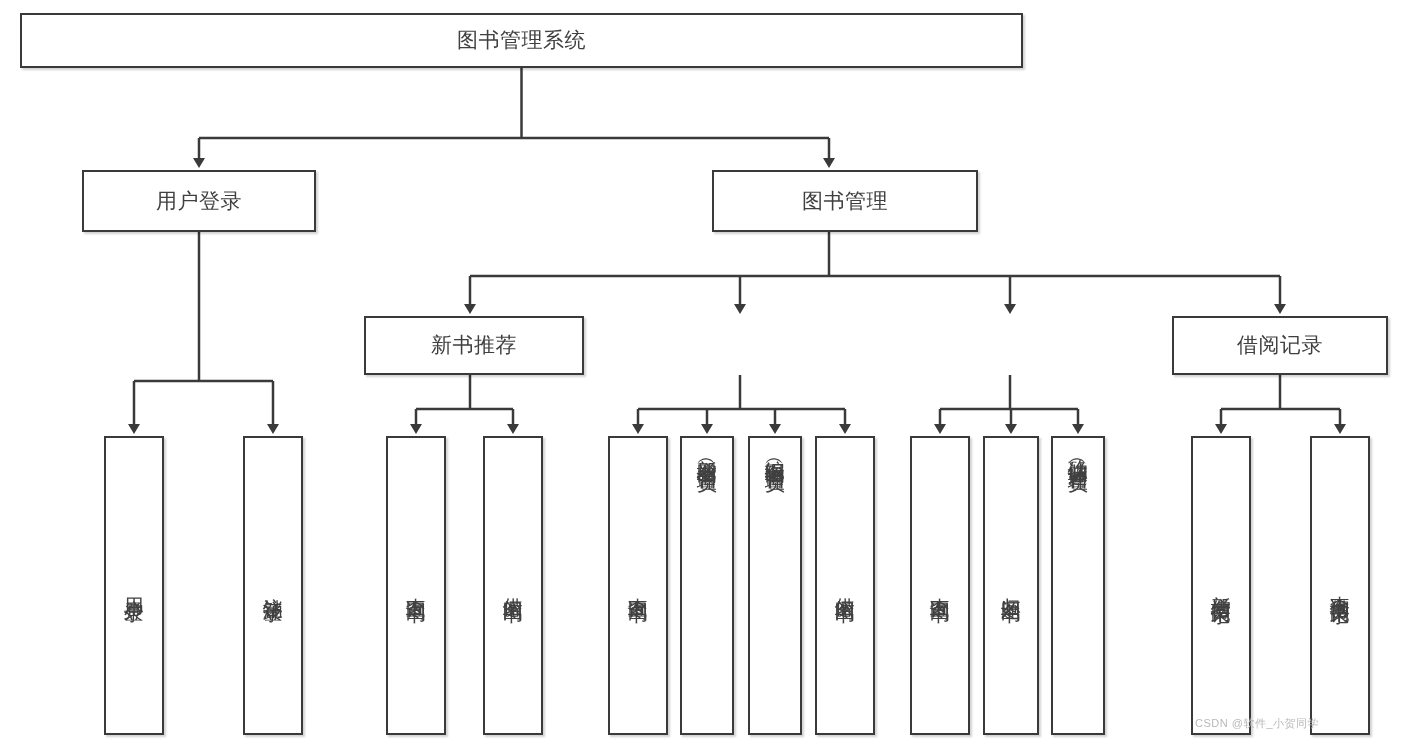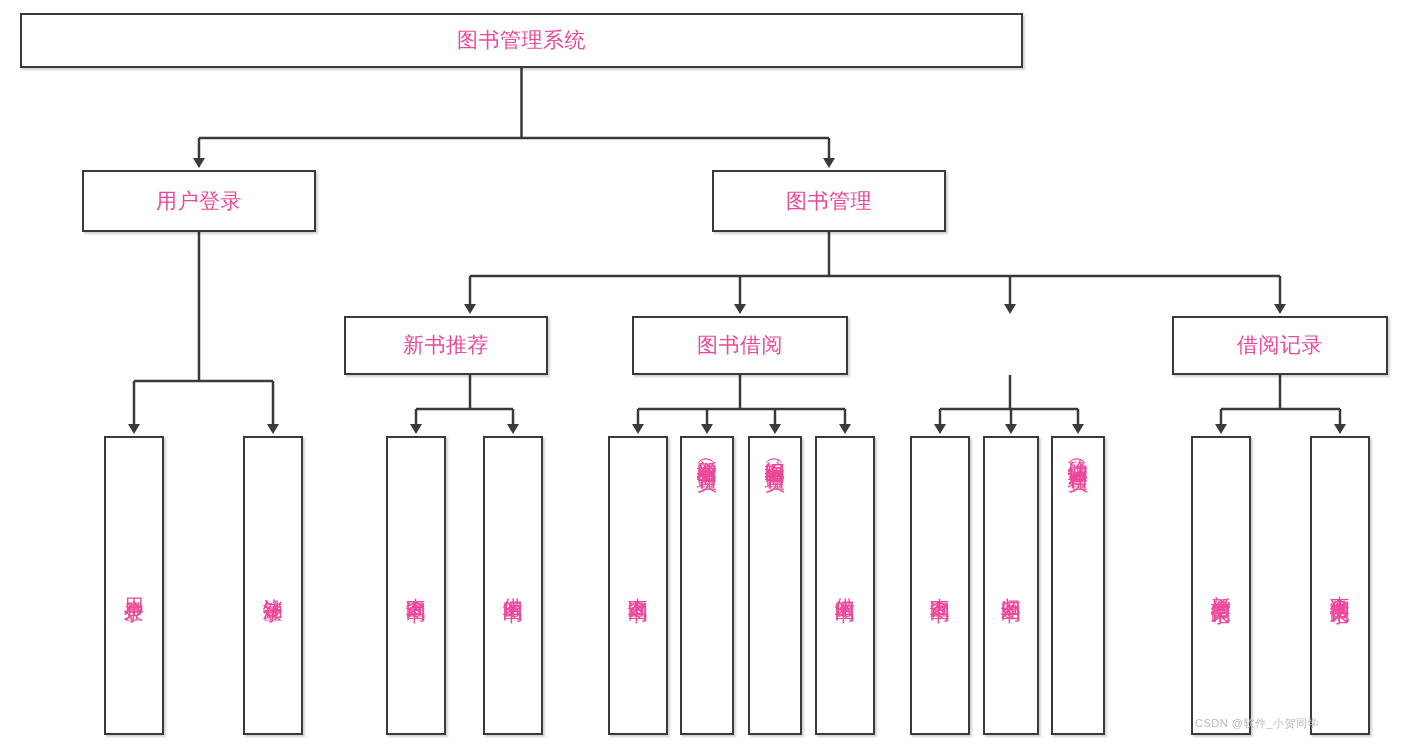--- a/index.html
+++ b/index.html
@@ -33,21 +33,21 @@
     background: #ffffff;
     display: flex;
     align-items: center;
     justify-content: center;
     box-shadow: 2px 2px 2px rgba(0,0,0,0.18);
   }
   .node .label {
     font-size: 21px;
     line-height: 1.08;
     letter-spacing: 0.5px;
-    color: #ec4899;
+    color: #404040;
     text-align: center;
     white-space: nowrap;
   }
   
   .node.vertical {
     align-items: flex-start;
     justify-content: center;
     padding-top: 6px;
   }
   .node.vertical .label {
@@ -119,29 +119,26 @@
       </g>
   </svg>
 
   <div class="node" id="n-root" style="left: 20px; top: 13px; width: 1003px; height: 55px;">
     <span class="label">图书管理系统</span>
   </div>
 
   <div class="node" id="n-user-login" style="left: 82px; top: 170px; width: 234px; height: 62px;">
     <span class="label">用户登录</span>
   </div>
-  <div class="node" id="n-book-manage" style="left: 712px; top: 170px; width: 234px; height: 62px;">
+  <div class="node" id="n-book-manage" style="left: 712px; top: 170px; width: 266px; height: 62px;">
     <span class="label">图书管理</span>
   </div>
 
-  <div class="node" id="n-new-book-recommend" style="left: 344px; top: 316px; width: 204px; height: 59px;">
+  <div class="node" id="n-new-book-recommend" style="left: 364px; top: 316px; width: 220px; height: 59px;">
     <span class="label">新书推荐</span>
-  </div>
-  <div class="node" id="n-book-borrow" style="left: 632px; top: 316px; width: 216px; height: 59px;">
-    <span class="label">图书借阅</span>
   </div>
   <div class="node" id="n-borrow-record" style="left: 1172px; top: 316px; width: 216px; height: 59px; align-items: center;">
     <span class="label">借阅记录</span>
   </div>
 
   <div class="node vertical centered" id="n-leaf-user-login" style="left: 104px; top: 436px; width: 60px; height: 299px;">
     <span class="label">用户登录</span>
   </div>
   <div class="node vertical centered" id="n-leaf-logout-login" style="left: 243px; top: 436px; width: 60px; height: 299px;">
     <span class="label">注销登录</span>

